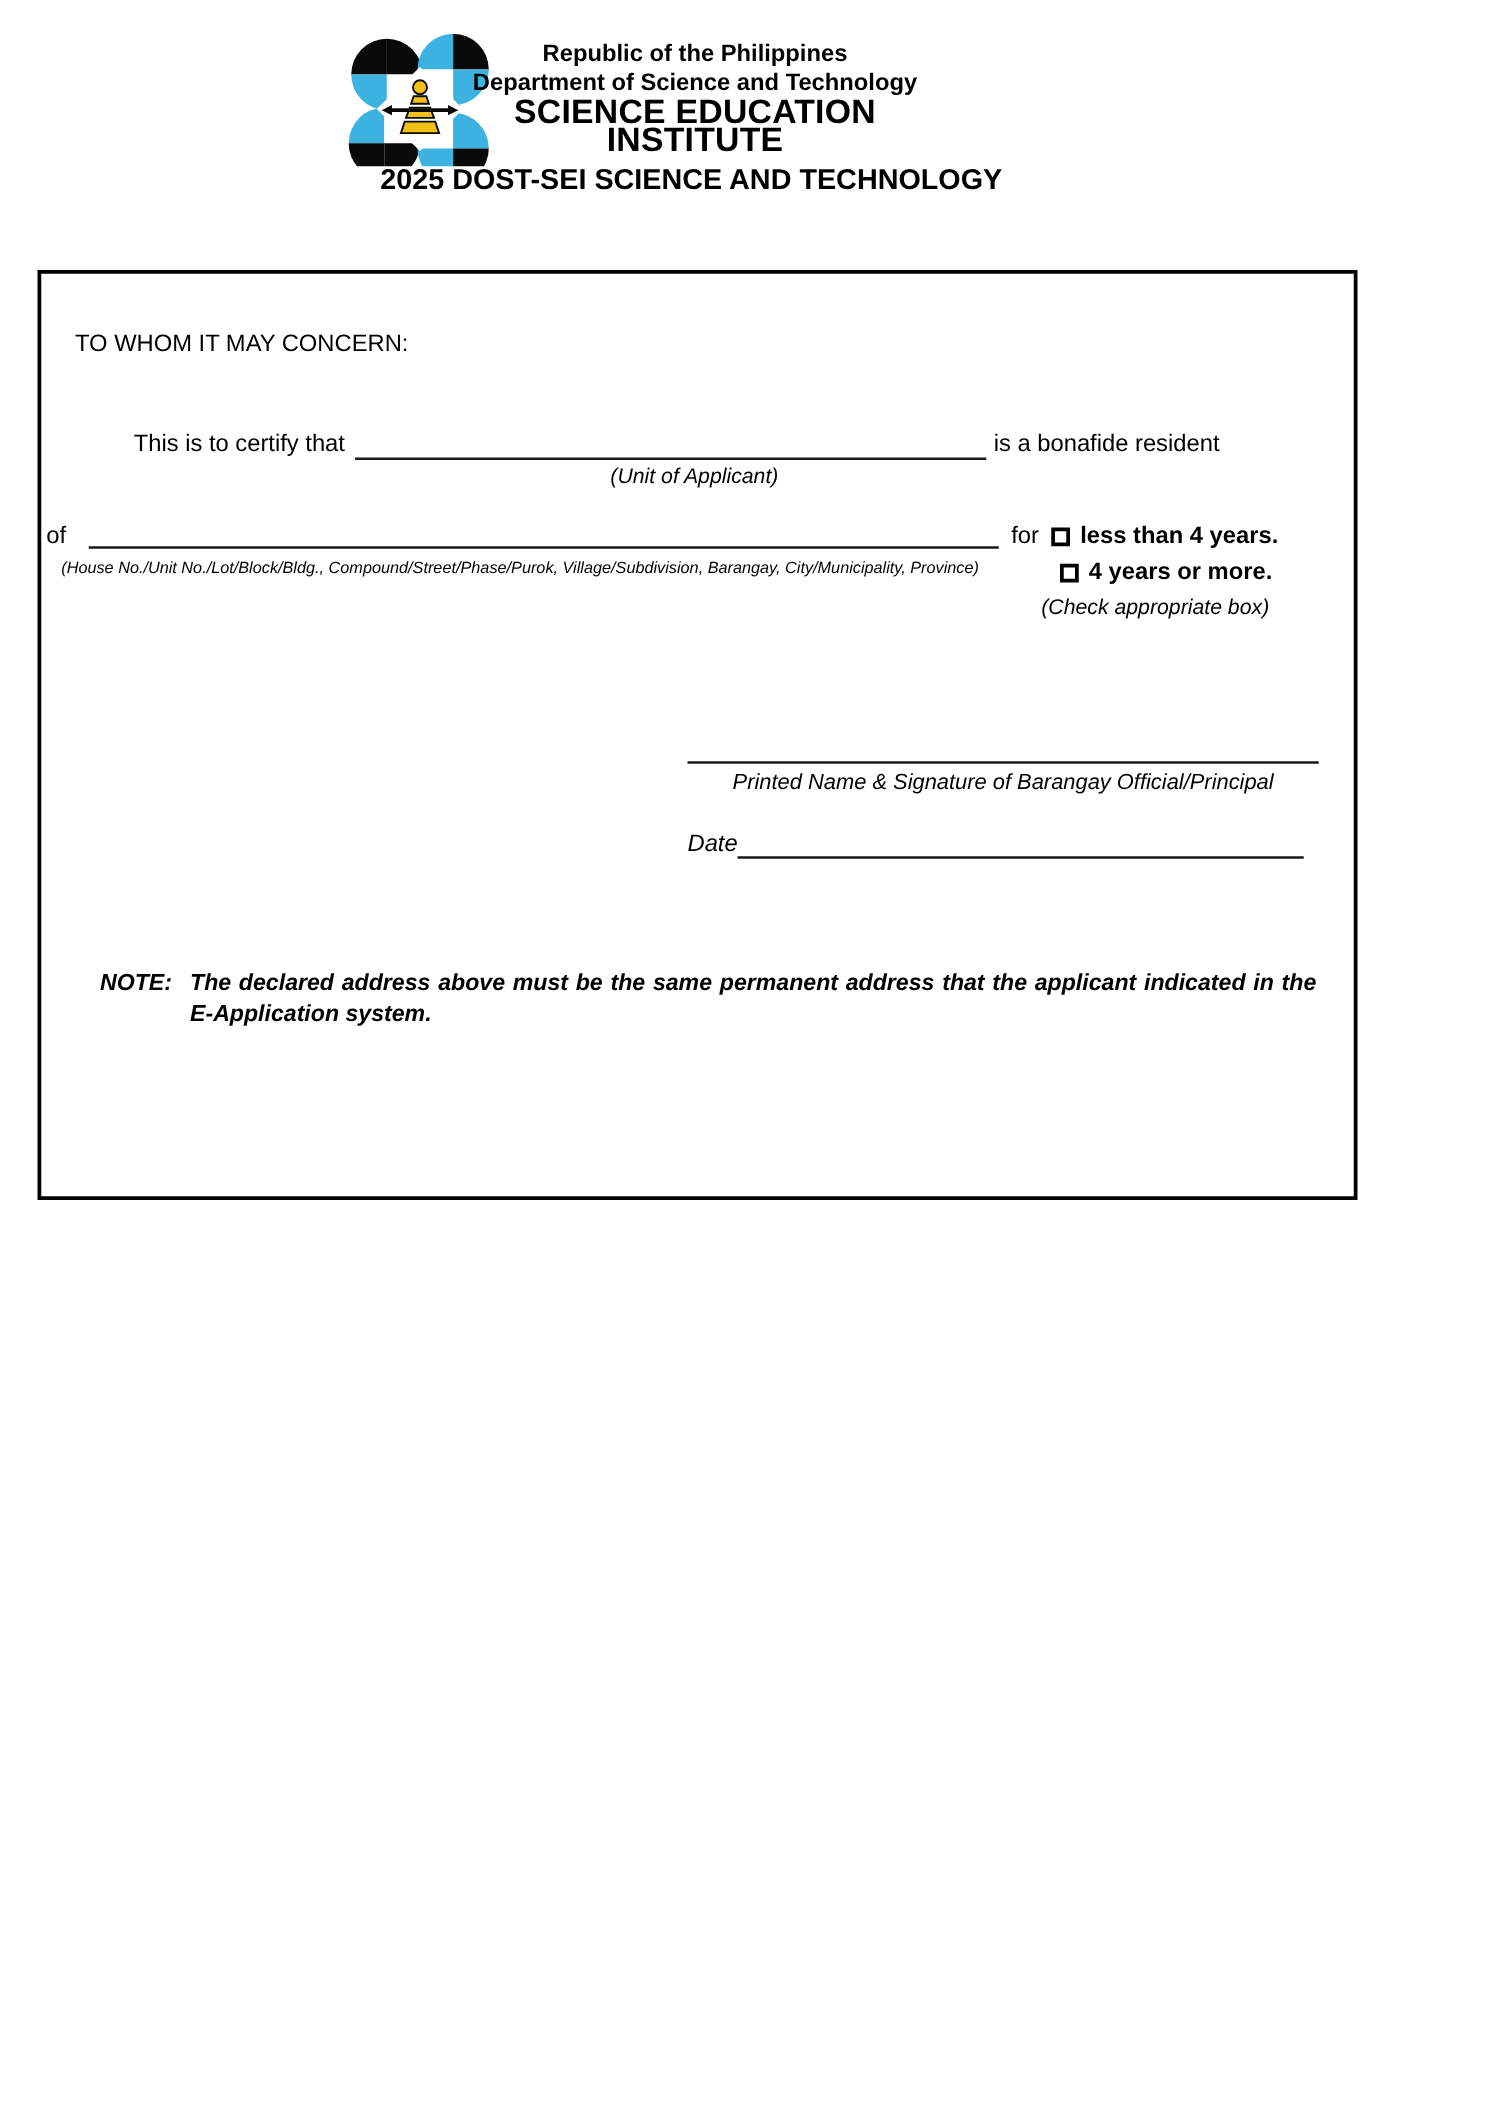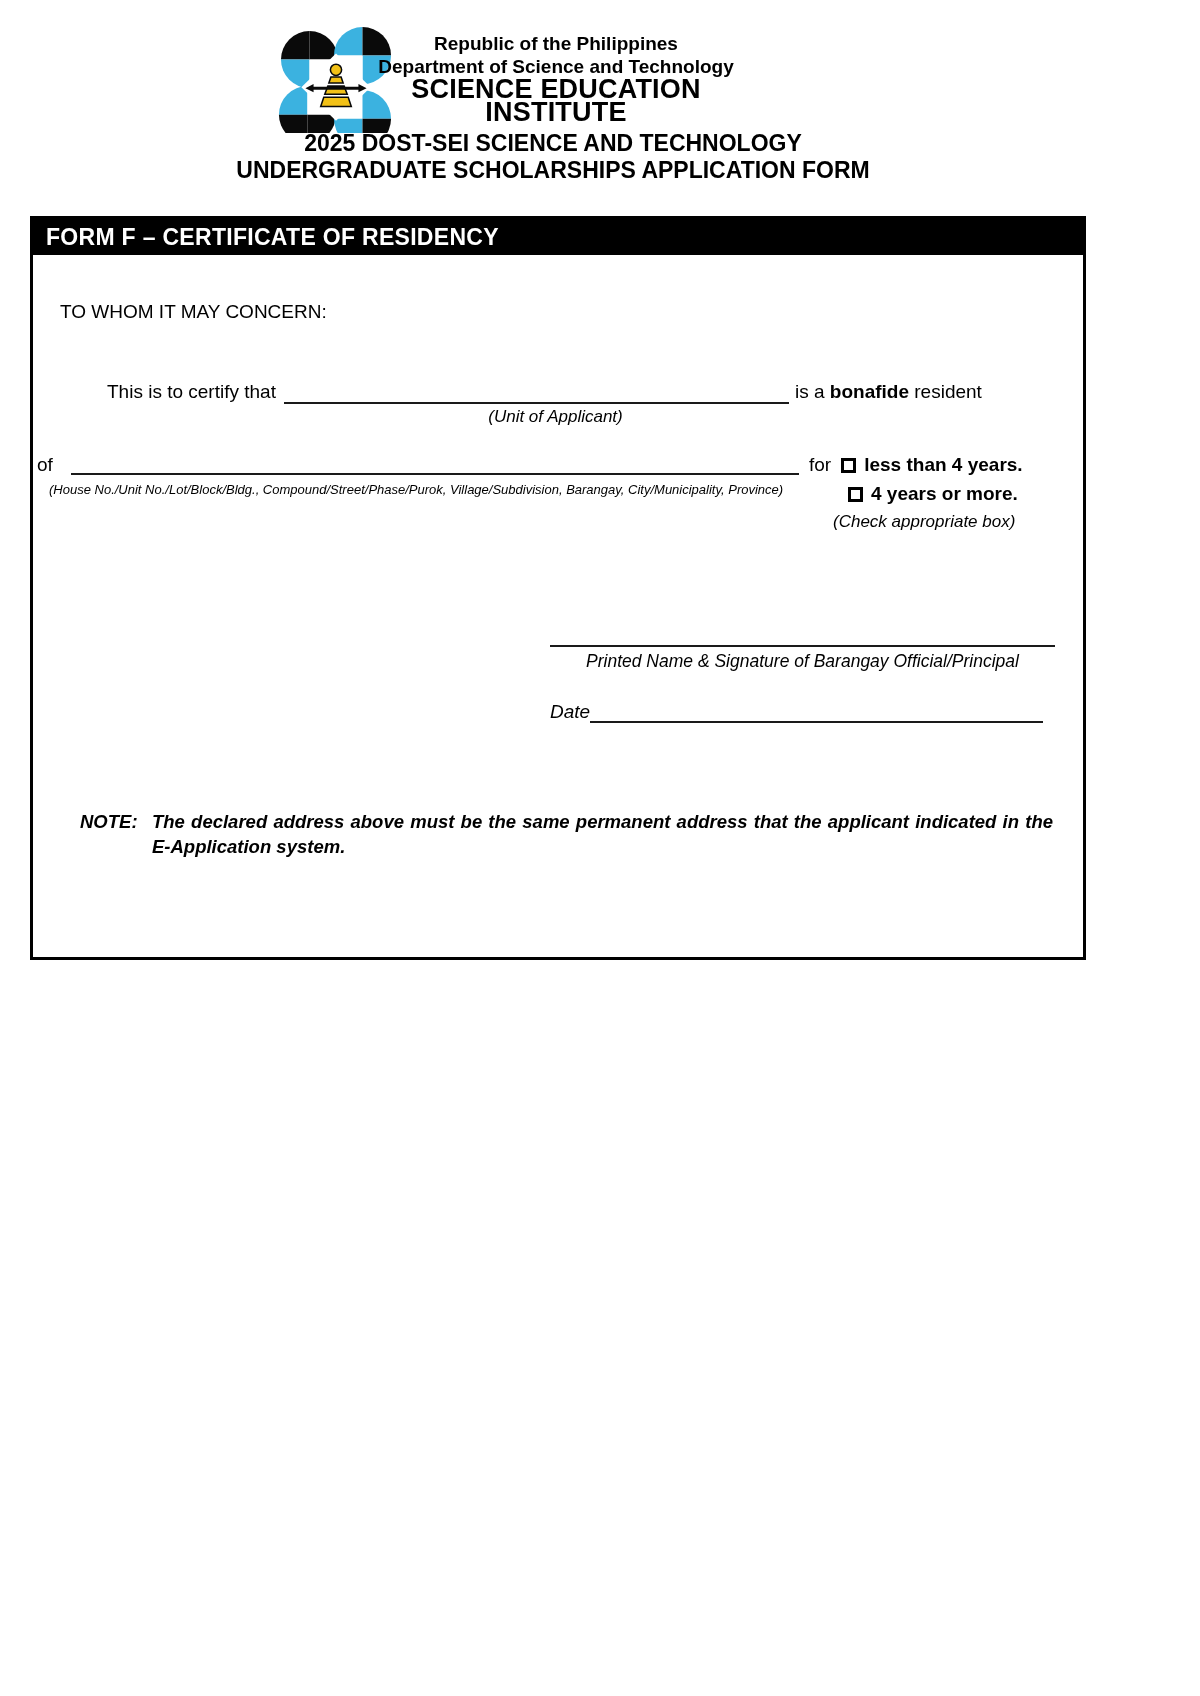--- a/index.html
+++ b/index.html
@@ -34,21 +34,21 @@
     display:flex; align-items:center;
     font-weight:bold; font-size:23px; padding-left:13px; letter-spacing:.3px;
   }
   .salutation { margin:46px 0 0 27px; font-size:19px; }
   .certify-row { margin:57px 28px 0 74px; font-size:19px; line-height:24px; }
   .blank {
     display:inline-block; border-bottom:2px solid #1a1a1a; height:19px;
     vertical-align:bottom;
   }
   .name-blank { width:505px; margin:0 6px 0 8px; }
-  .bold { font-weight:bold; }
+  .bold { font-weight:normal; }
   .name-caption {
     margin:3px 0 0 270px; width:505px; text-align:center;
     font-style:italic; font-size:17px;
   }
   .of-row { display:flex; margin:27px 22px 0 4px; align-items:flex-start; }
   .of-left { flex:1; }
   .of-line { display:flex; font-size:19px; }
   .of-flex-blank { flex:1; margin:0 10px 0 18px; height:21px; border-bottom:2px solid #1a1a1a; }
   .addr-caption { margin:6px 0 0 12px; font-size:13px; font-style:italic; white-space:nowrap; }
   .of-right { flex:none; width:252px; font-size:19px; }
@@ -133,26 +133,24 @@
   </svg>
 
   <div class="head-text">
     <div class="head-line1">Republic of the Philippines</div>
     <div class="head-line2">Department of Science and Technology</div>
     <div class="head-line3">SCIENCE EDUCATION INSTITUTE</div>
   </div>
 
   <div class="doc-title">
     <div>2025 DOST-SEI SCIENCE AND TECHNOLOGY</div>
-    <div>UNDERGRADUATE SCHOLARSHIPS APPLICATION FORM</div>
   </div>
 
   <div class="form-box">
 
-    <div class="banner">FORM F – CERTIFICATE OF RESIDENCY</div>
 
     <div class="salutation">TO WHOM IT MAY CONCERN:</div>
 
     <div class="certify-row">
       <span>This is to certify that</span><span class="blank name-blank"></span><span>is a</span>
       <span class="bold">bonafide</span>
       <span>resident</span>
     </div>
     <div class="name-caption">(Unit of Applicant)</div>
 

